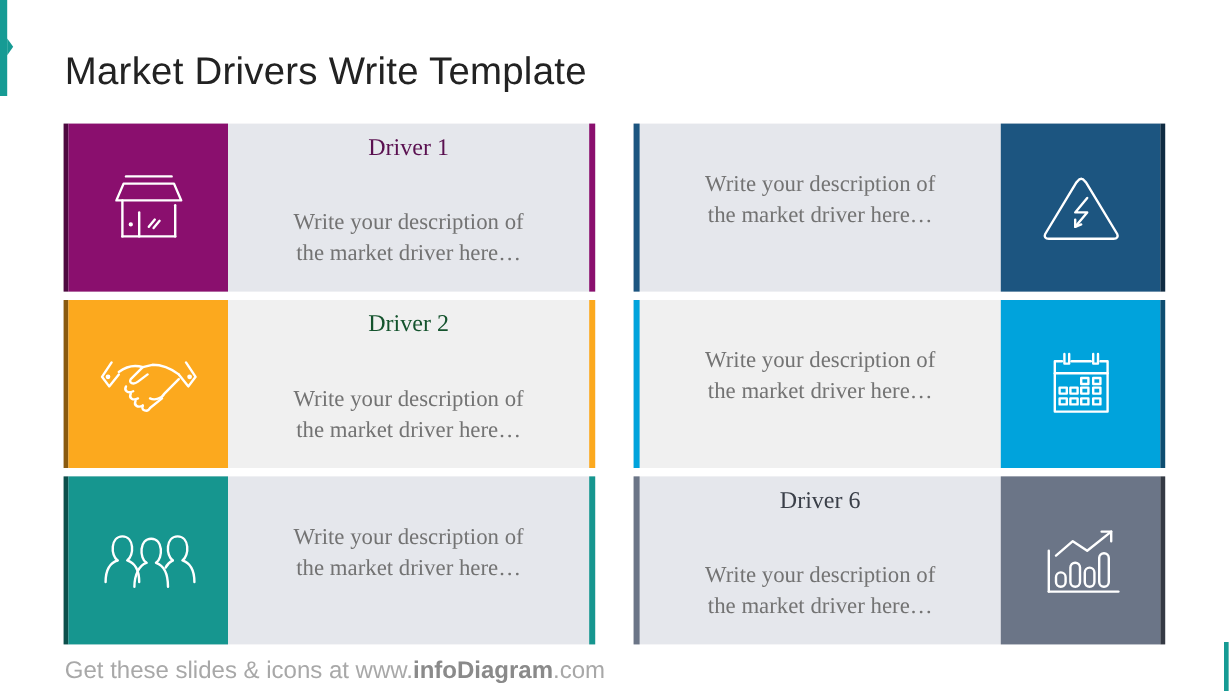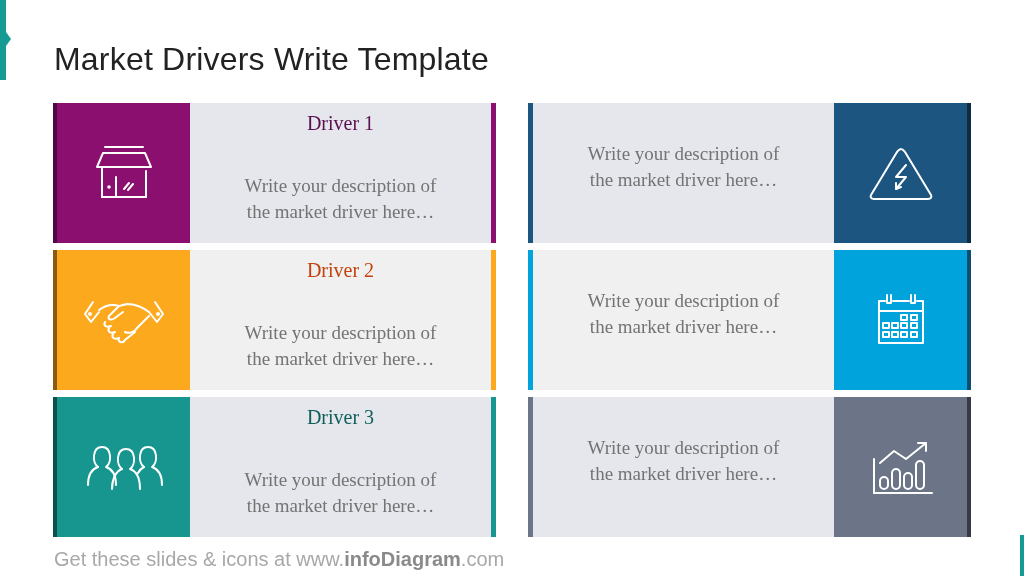--- a/index.html
+++ b/index.html
@@ -72,21 +72,21 @@
       <path d="M20 18 C28 12 34 12 40 14 L48 12 C56 12 62 14 70 20"></path>
       <path d="M40 14 L30 24 C28 27 32 29 36 26 L44 20"></path>
       <path d="M70 24 L58 36 C56 40 50 42 46 40"></path>
       <path d="M26 30 C24 34 28 36 32 34"></path>
       <path d="M30 36 C28 40 32 42 36 40"></path>
       <path d="M34 42 C32 46 36 48 40 46"></path>
       <path d="M40 46 C38 50 44 52 46 48 L56 40"></path>
     </svg>
   </div>
   <div class="text">
-    <div class="heading" style="color:#c2410c;">Driver 2</div>
+    <div class="heading" style="color:#14532d;">Driver 2</div>
     <div class="desc">
       <div>Write your description of</div>
       <div>the market driver here…</div>
     </div>
   </div>
   <div class="edge r" style="background:#fca91e;"></div>
 </div>
 
 <div class="card left" style="left:53px; top:397px;">
   <div class="edge l" style="background:#0c4f4b;"></div>
@@ -94,21 +94,20 @@
     <svg width="84" height="56" viewBox="0 0 84 56" fill="none" stroke="#fff" stroke-width="2" stroke-linecap="round" stroke-linejoin="round">
       <path d="M16 28 C10 24 10 8 20 8 C30 8 30 24 24 28 C30 30 34 36 34 46"></path>
       <path d="M6 46 C6 36 10 30 16 28"></path>
       <path d="M40 30 C34 26 34 10 44 10 C54 10 54 26 48 30 C54 32 58 38 58 50"></path>
       <path d="M30 50 C30 40 34 32 40 30"></path>
       <path d="M62 28 C56 24 56 8 66 8 C76 8 76 24 70 28 C76 30 80 36 80 46"></path>
       <path d="M56 34 C58 30 60 29 62 28"></path>
     </svg>
   </div>
   <div class="text">
-    <div class="heading" style="color:#0e5e5a;">Driver 3</div>
     <div class="desc">
       <div>Write your description of</div>
       <div>the market driver here…</div>
     </div>
   </div>
   <div class="edge r" style="background:#16968f;"></div>
 </div>
 
 <div class="card right" style="left:528px; top:103px;">
   <div class="edge l" style="background:#1c5580;"></div>
@@ -154,20 +153,21 @@
         <rect x="30" y="41" width="6" height="5"></rect>
         <rect x="40" y="41" width="6" height="5"></rect>
     </svg>
   </div>
   <div class="edge r" style="background:#0d4d70;"></div>
 </div>
 
 <div class="card right" style="left:528px; top:397px;">
   <div class="edge l" style="background:#6b7587;"></div>
   <div class="text">
+    <div class="heading" style="color:#3a3f48;">Driver 6</div>
     <div class="desc">
       <div>Write your description of</div>
       <div>the market driver here…</div>
     </div>
   </div>
   <div class="iconbox" style="background:#6b7587;">
     <svg width="66" height="60" viewBox="0 0 66 60" fill="none" stroke="#fff" stroke-width="2" stroke-linecap="round" stroke-linejoin="round">
       <line x1="6" y1="22" x2="6" y2="56"></line>
       <line x1="6" y1="56" x2="64" y2="56"></line>
       <rect x="12" y="40" width="8" height="12" rx="4"></rect>

